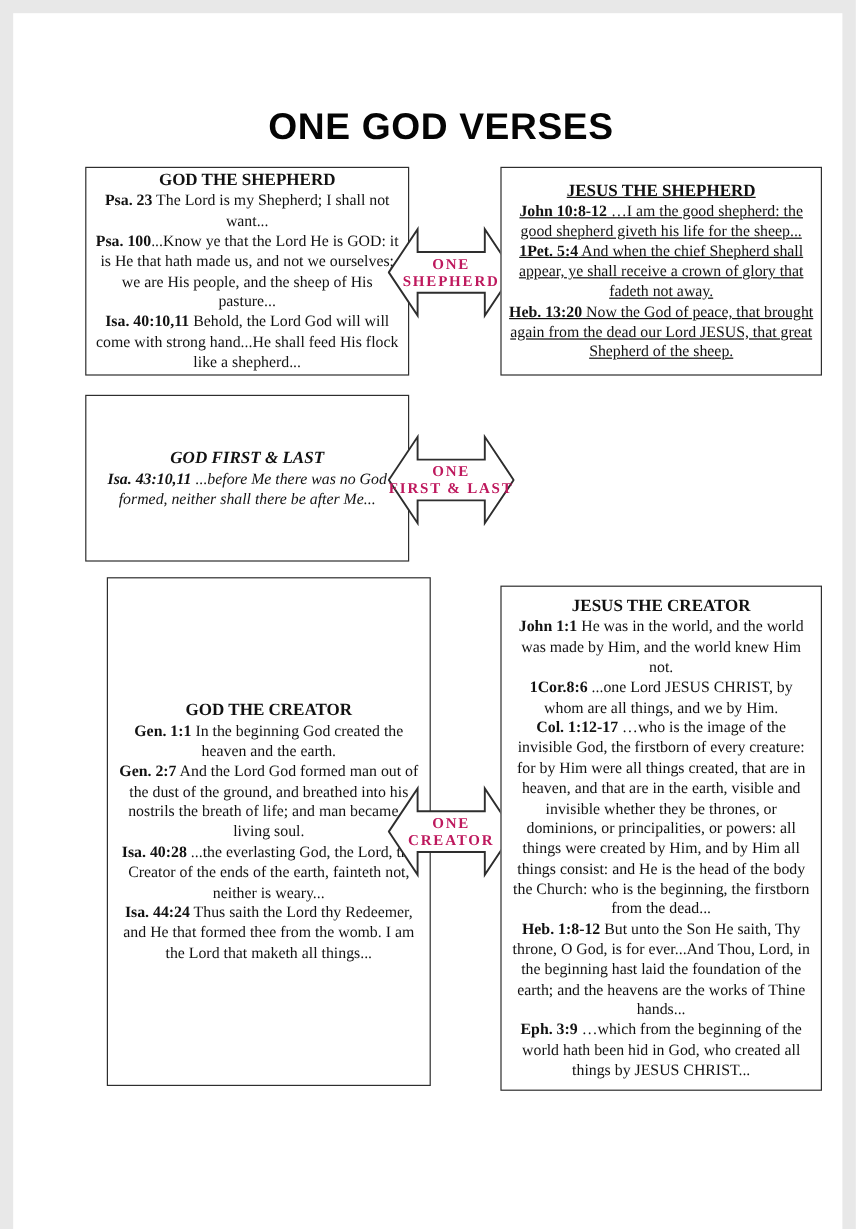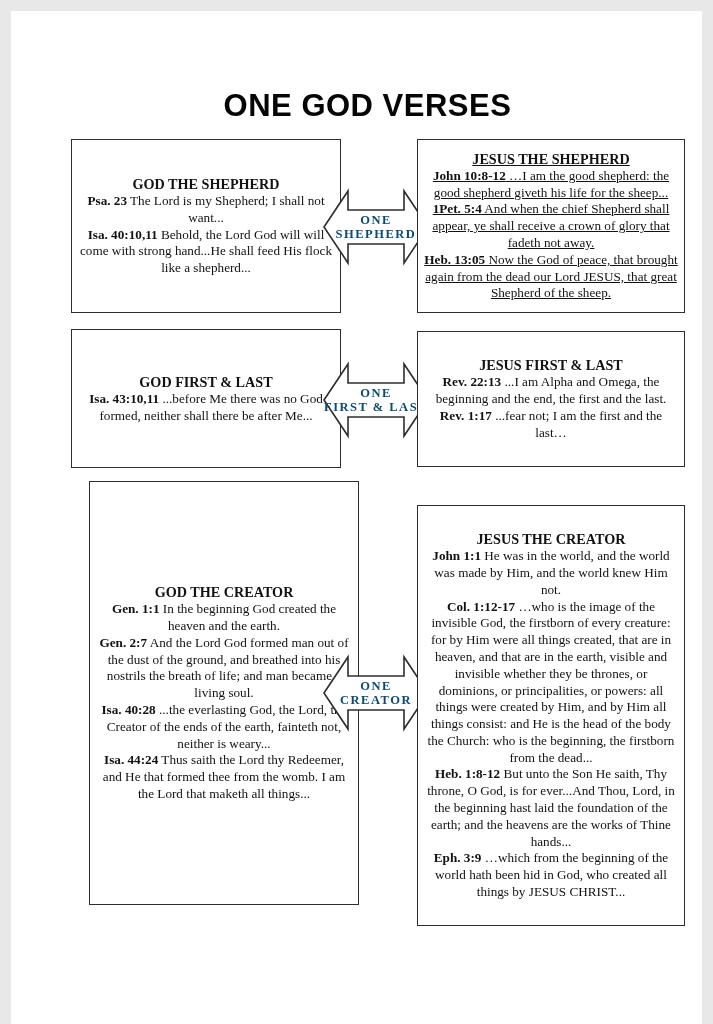--- a/index.html
+++ b/index.html
@@ -42,25 +42,25 @@
     font-weight: bold;
     font-size: 14.2px;
     line-height: 18px;
   }
   .verse { text-align: center; }
   .verse .ref { font-weight: bold; }
   
   .box-r1-left  { left: 60px;  top: 128px; width: 270px; height: 174px; }
   .box-r1-right { left: 406px; top: 128px; width: 268px; height: 174px; text-decoration: underline; }
   
-  .box-r2-left  { left: 60px;  top: 318px; width: 270px; height: 139px; }
+  .box-r2-left  { left: 60px;  top: 318px; width: 270px; height: 139px; font-style: italic; }
   .box-r2-right { left: 406px; top: 320px; width: 268px; height: 136px; }
   
   .box-r3-left  { left: 78px;  top: 470px; width: 270px; height: 424px; }
-  .box-r3-right { left: 406px; top: 494px; width: 268px; height: 421px; }
+  .box-r3-right { left: 406px; top: 477px; width: 268px; height: 421px; }
 
   .arrow {
     position: absolute;
     width: 106px;
     height: 78px;
   }
   .arrow-r1 { left: 312px; top: 177px; }
   .arrow-r2 { left: 312px; top: 350px; }
   .arrow-r3 { left: 312px; top: 643px; }
   .arrow svg { position: absolute; left: 0; top: 0; width: 106px; height: 78px; }
@@ -70,77 +70,71 @@
     width: 106px; height: 78px;
     display: flex;
     flex-direction: column;
     justify-content: center;
     align-items: center;
     font-family: "Liberation Serif", serif;
     font-weight: bold;
     font-size: 12.5px;
     line-height: 14px;
     letter-spacing: 1.5px;
-    color: #0c4a6e;
+    color: #be185d;
     white-space: nowrap;
   }
 </style>
 </head>
 <body>
 
 <div class="page">
 
   <h1 class="doc-title">ONE GOD VERSES</h1>
 
   <div class="vbox box-r1-left">
     <div class="box-title">GOD THE SHEPHERD</div>
     <div>
         <div class="verse"><b class="ref">Psa. 23</b> The Lord is my Shepherd; I shall not want...</div>
+        <div class="verse"><b class="ref">Psa. 100</b>...Know ye that the Lord He is GOD: it is He that hath made us, and not we ourselves; we are His people, and the sheep of His pasture...</div>
         <div class="verse"><b class="ref">Isa. 40:10,11</b> Behold, the Lord God will will come with strong hand...He shall feed His flock like a shepherd...</div>
       </div>
   </div>
   <div class="arrow arrow-r1">
     <svg viewBox="0 0 106 78">
       <polygon points="1,39 25,3 25,22 81,22 81,3 105,39 81,75 81,56 25,56 25,75" fill="#ffffff" stroke="#2e2e2e" stroke-width="1.6" stroke-linejoin="miter"></polygon>
     </svg>
     <div class="arrow-label">
       <span>ONE</span>
       <span>SHEPHERD</span>
     </div>
   </div>
   <div class="vbox box-r1-right">
     <div class="box-title">JESUS THE SHEPHERD</div>
     <div>
         <div class="verse"><b class="ref">John 10:8-12</b> …I am the good shepherd: the good shepherd giveth his life for the sheep...</div>
         <div class="verse"><b class="ref">1Pet. 5:4</b> And when the chief Shepherd shall appear, ye shall receive a crown of glory that fadeth not away.</div>
-        <div class="verse"><b class="ref">Heb. 13:05</b> Now the God of peace, that brought again from the dead our Lord JESUS, that great Shepherd of the sheep.</div>
+        <div class="verse"><b class="ref">Heb. 13:20</b> Now the God of peace, that brought again from the dead our Lord JESUS, that great Shepherd of the sheep.</div>
       </div>
   </div>
 
   <div class="vbox box-r2-left">
     <div class="box-title">GOD FIRST &amp; LAST</div>
     <div>
         <div class="verse"><b class="ref">Isa. 43:10,11</b> ...before Me there was no God formed, neither shall there be after Me...</div>
       </div>
   </div>
   <div class="arrow arrow-r2">
     <svg viewBox="0 0 106 78">
       <polygon points="1,39 25,3 25,22 81,22 81,3 105,39 81,75 81,56 25,56 25,75" fill="#ffffff" stroke="#2e2e2e" stroke-width="1.6" stroke-linejoin="miter"></polygon>
     </svg>
     <div class="arrow-label">
       <span>ONE</span>
       <span>FIRST &amp; LAST</span>
     </div>
-  </div>
-  <div class="vbox box-r2-right">
-    <div class="box-title">JESUS FIRST &amp; LAST</div>
-    <div>
-        <div class="verse"><b class="ref">Rev. 22:13</b> ...I am Alpha and Omega, the beginning and the end, the first and the last.</div>
-        <div class="verse"><b class="ref">Rev. 1:17</b> ...fear not; I am the first and the last…</div>
-      </div>
   </div>
 
   <div class="vbox box-r3-left">
     <div class="box-title">GOD THE CREATOR</div>
     <div>
         <div class="verse"><b class="ref">Gen. 1:1</b> In the beginning God created the heaven and the earth.</div>
         <div class="verse"><b class="ref">Gen. 2:7</b> And the Lord God formed man out of the dust of the ground, and breathed into his nostrils the breath of life; and man became a living soul.</div>
         <div class="verse"><b class="ref">Isa. 40:28</b> ...the everlasting God, the Lord, the Creator of the ends of the earth, fainteth not, neither is weary...</div>
         <div class="verse"><b class="ref">Isa. 44:24</b> Thus saith the Lord thy Redeemer, and He that formed thee from the womb. I am the Lord that maketh all things...</div>
       </div>
@@ -151,19 +145,20 @@
     </svg>
     <div class="arrow-label">
       <span>ONE</span>
       <span>CREATOR</span>
     </div>
   </div>
   <div class="vbox box-r3-right">
     <div class="box-title">JESUS THE CREATOR</div>
     <div>
         <div class="verse"><b class="ref">John 1:1</b> He was in the world, and the world was made by Him, and the world knew Him not.</div>
+        <div class="verse"><b class="ref">1Cor.8:6</b> ...one Lord JESUS CHRIST, by whom are all things, and we by Him.</div>
         <div class="verse"><b class="ref">Col. 1:12-17</b> …who is the image of the invisible God, the firstborn of every creature: for by Him were all things created, that are in heaven, and that are in the earth, visible and invisible whether they be thrones, or dominions, or principalities, or powers: all things were created by Him, and by Him all things consist: and He is the head of the body the Church: who is the beginning, the firstborn from the dead...</div>
         <div class="verse"><b class="ref">Heb. 1:8-12</b> But unto the Son He saith, Thy throne, O God, is for ever...And Thou, Lord, in the beginning hast laid the foundation of the earth; and the heavens are the works of Thine hands...</div>
         <div class="verse"><b class="ref">Eph. 3:9</b> …which from the beginning of the world hath been hid in God, who created all things by JESUS CHRIST...</div>
       </div>
   </div>
 
 </div>
 
 </body></html>

